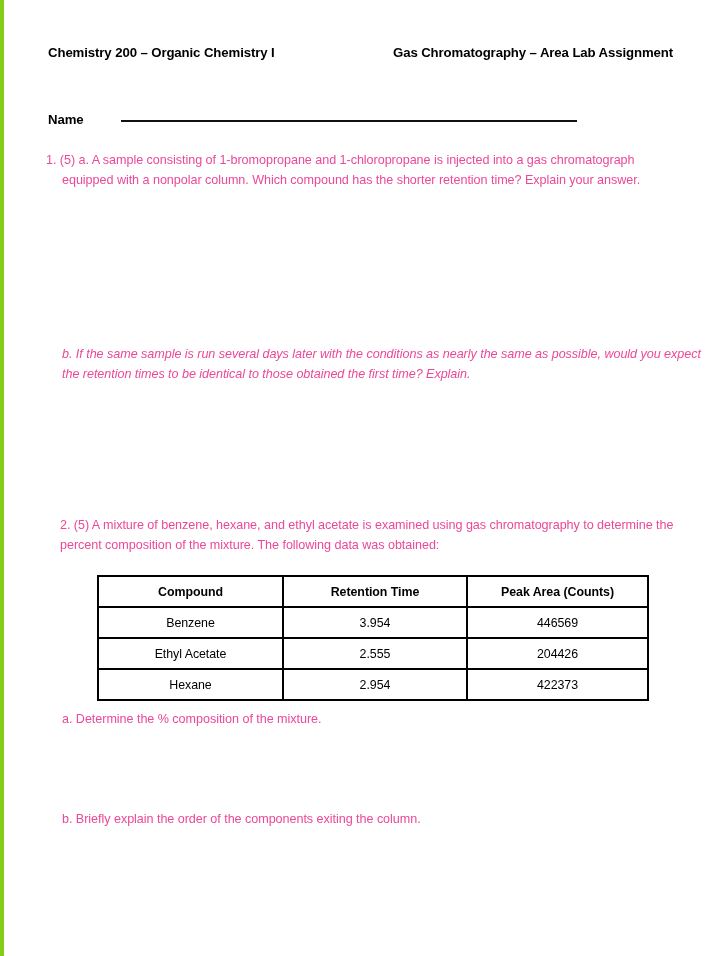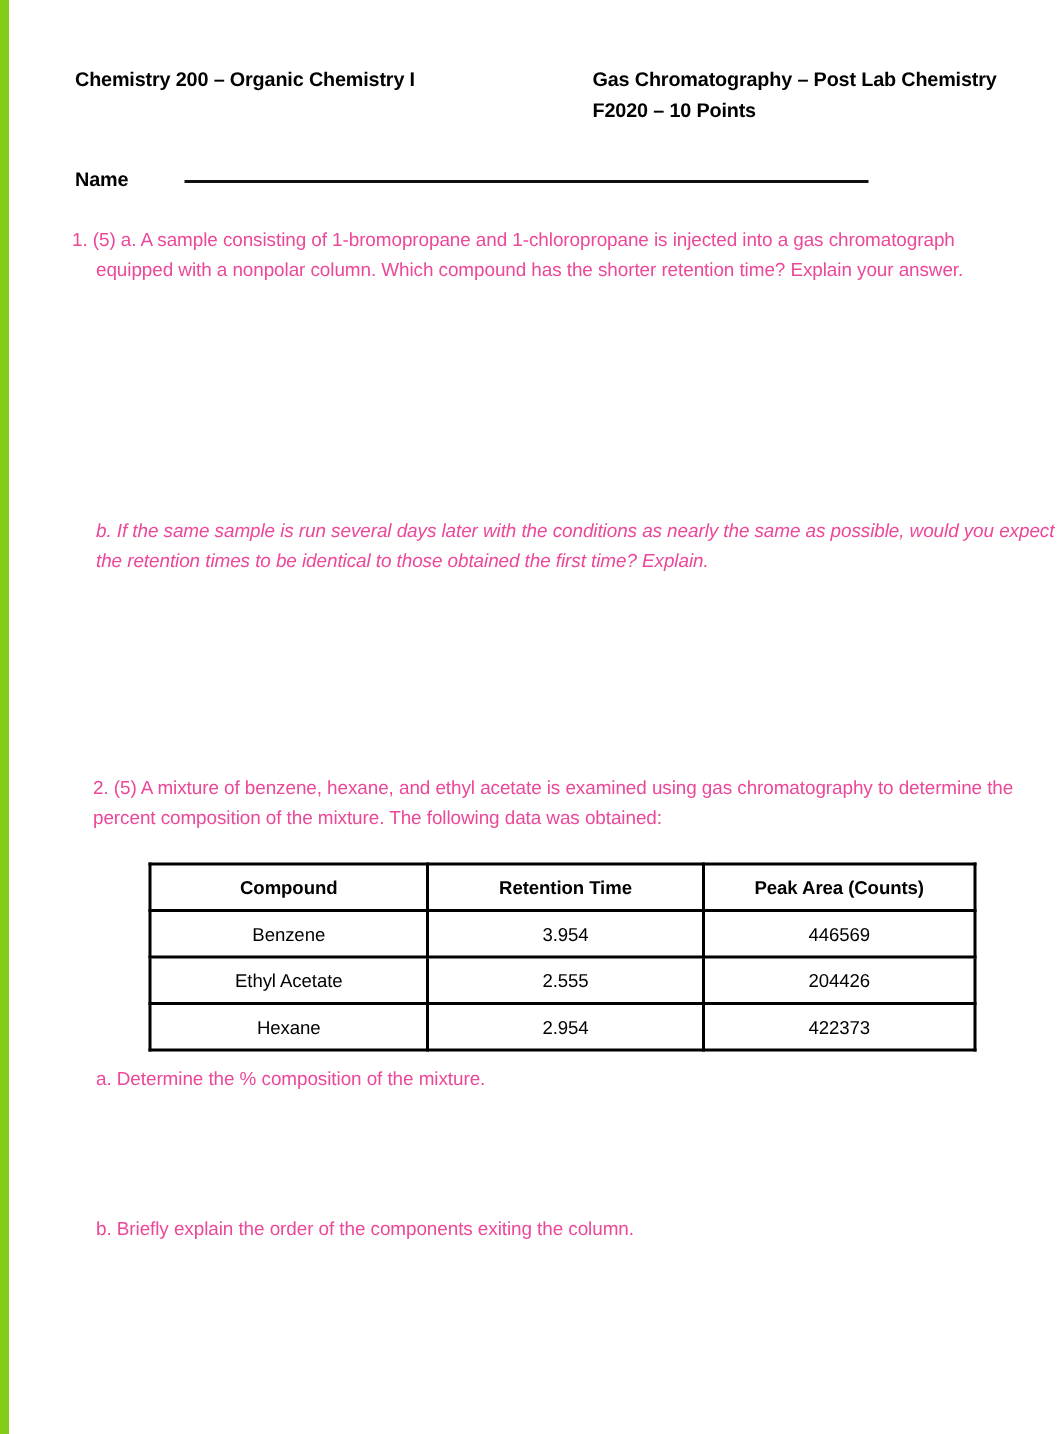--- a/index.html
+++ b/index.html
@@ -12,21 +12,21 @@
     font-family: "Liberation Sans", sans-serif;
     color: #000000;
   }
   .page {
     position: relative;
     width: 708px;
     height: 956px;
     background: #ffffff;
     overflow: hidden;
     box-sizing: border-box;
-    border-left: 6px solid #84cc16;
+    border-left: 4px solid #84cc16;
   }
 
   
   .header {
     position: absolute;
     top: 42px;
     left: 44px;
     right: 4px;
     display: flex;
     align-items: flex-start;
@@ -147,22 +147,21 @@
   }
 </style>
 </head>
 <body>
 
 <div class="page">
 
   <div class="header">
     <div class="header-left">Chemistry 200 – Organic Chemistry I</div>
     <div class="header-right">
-      <span>Gas Chromatography – Post Lab Chemistry</span>
-      <span class="line2">F2020 – 10 Points</span>
+      <span>Gas Chromatography – Area Lab Assignment</span>
     </div>
   </div>
 
   <div class="name-row">
     <span class="name-label">Name</span>
     <span class="name-rule"></span>
   </div>
 
   <div class="q q1">
     <span>1.</span>

